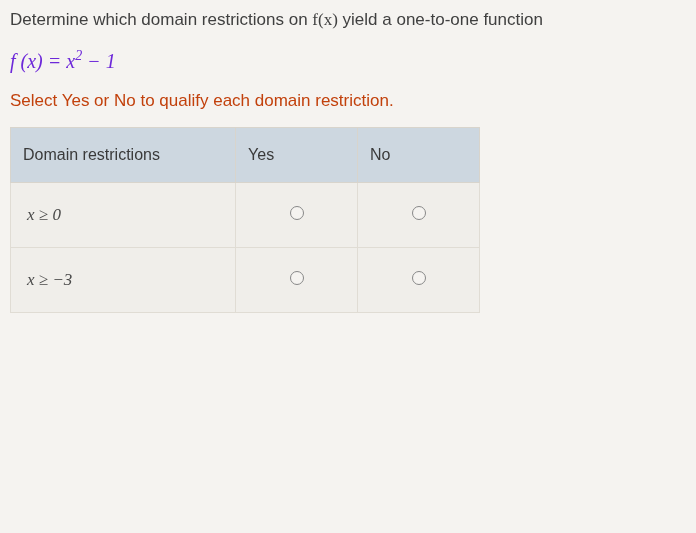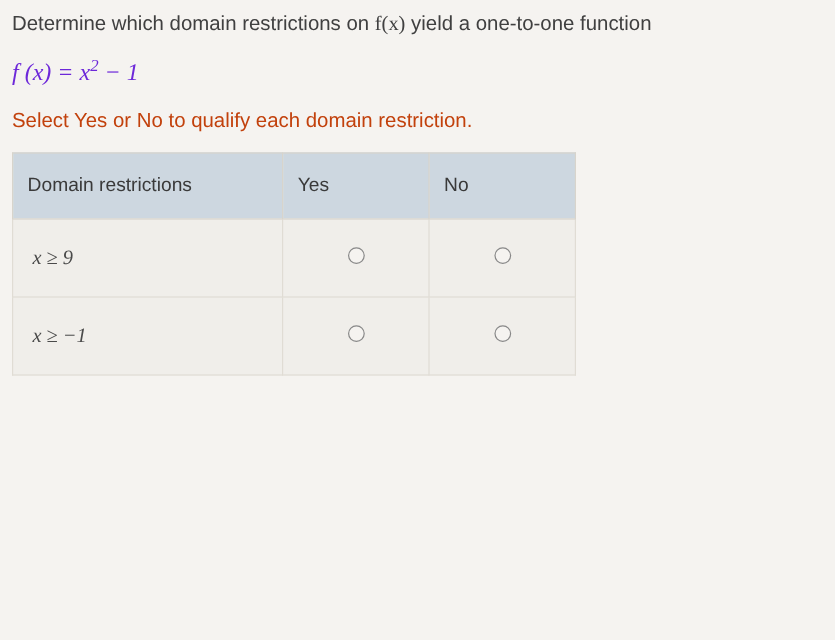--- a/index.html
+++ b/index.html
@@ -100,23 +100,23 @@
 <table>
   <thead>
     <tr>
       <th>Domain restrictions</th>
       <th class="col-yes">Yes</th>
       <th class="col-no">No</th>
     </tr>
   </thead>
   <tbody>
     <tr>
-      <td>x ≥ 9</td>
+      <td>x ≥ 0</td>
       <td><span class="radio"></span></td>
       <td><span class="radio"></span></td>
     </tr>
     <tr>
-      <td>x ≥ −1</td>
+      <td>x ≥ −3</td>
       <td><span class="radio"></span></td>
       <td><span class="radio"></span></td>
     </tr>
   </tbody>
 </table>
 
 </body></html>

